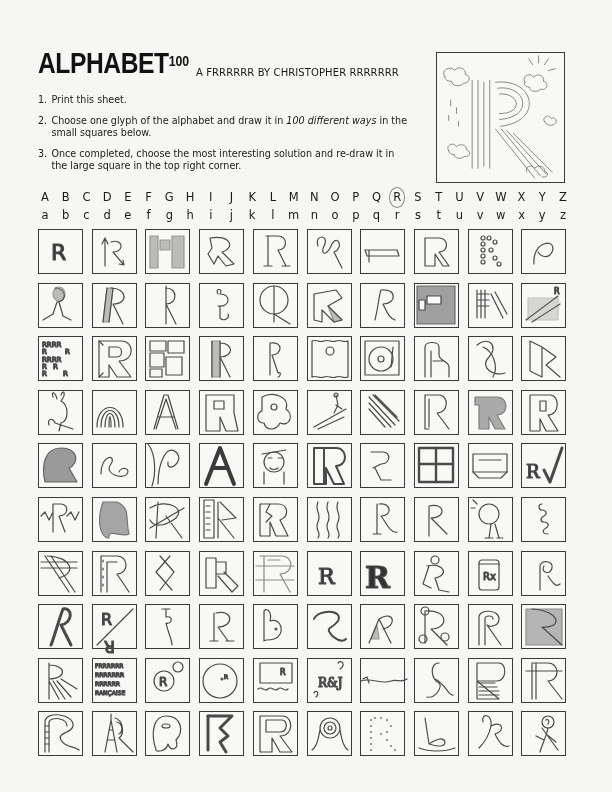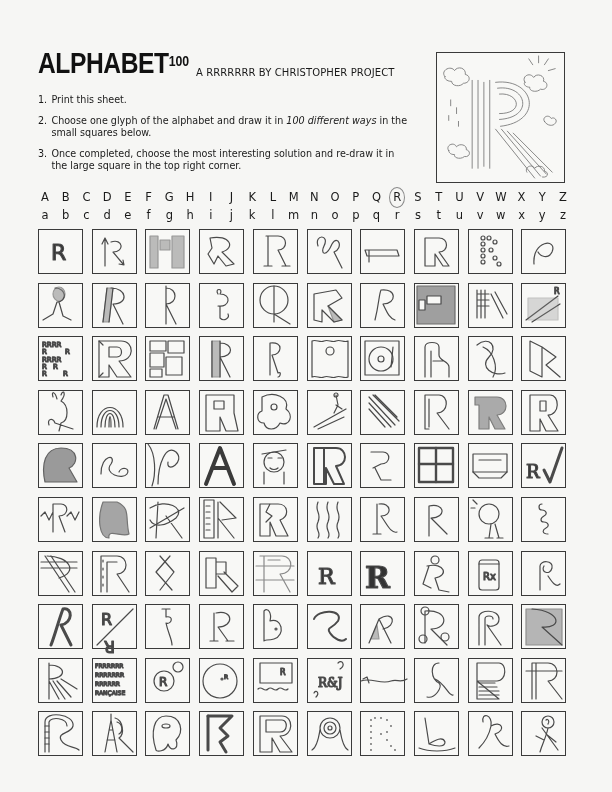--- a/index.html
+++ b/index.html
@@ -45,22 +45,22 @@
   .cell .label { position:absolute; width:1px; height:1px; overflow:hidden; clip:rect(0 0 0 0); }
   .pencil { fill:none; stroke:#4a4a4a; stroke-width:1.2; stroke-linecap:round; stroke-linejoin:round; }
   .shade { fill:#8a8a8a; opacity:0.55; }
 </style>
 </head>
 <body>
 
 <div class="title"><span>ALPHABET</span><sup>100</sup></div>
 
 <div class="subtitle">
-  <span>A RRRRRRR BY</span>
-  <span class="author">CHRISTOPHER PROJECT</span>
+  <span>A FRRRRRR BY</span>
+  <span class="author">CHRISTOPHER RRRRRRR</span>
 </div>
 
 <div class="steps">
   <div class="step">
     <span class="num">1.</span>
     <span class="txt">Print this sheet.</span>
   </div>
   <div class="step">
     <span class="num">2.</span>
     <span class="txt"><span>Choose one glyph of the alphabet and draw it in </span><em>100 different ways</em><span> in the small squares below.</span></span>

